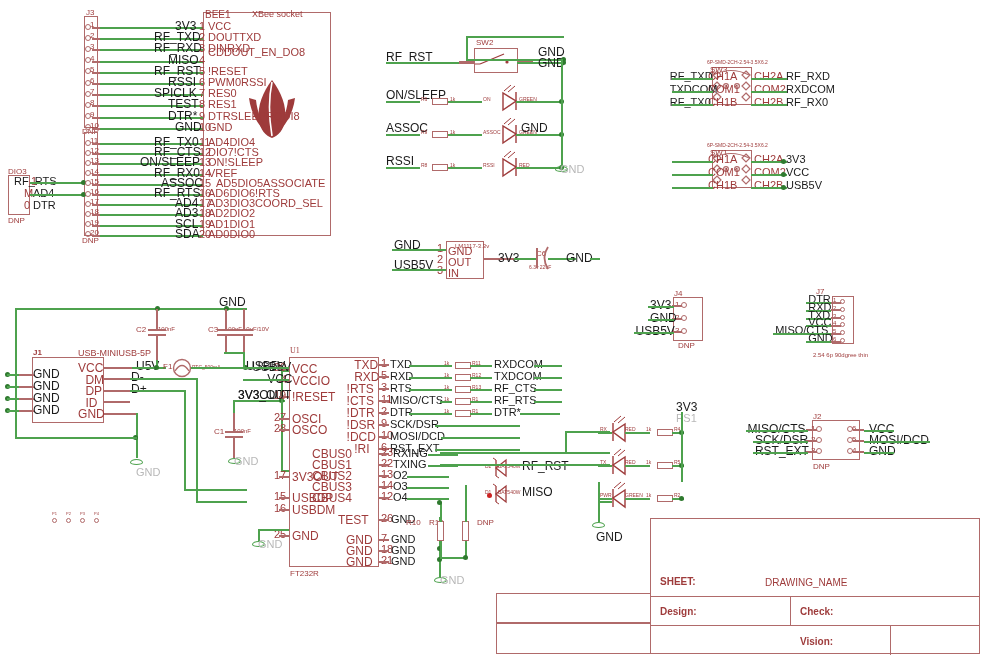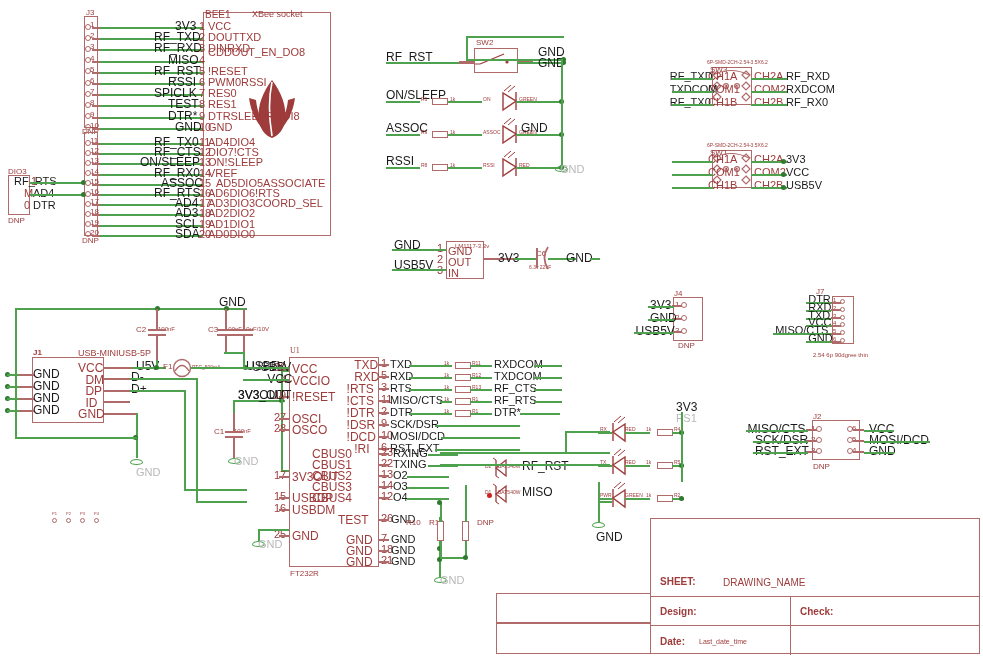--- a/index.html
+++ b/index.html
@@ -31,21 +31,21 @@
 
   
   #titleblock{position:absolute;left:650px;top:518px;width:330px;height:136px;border:1.5px solid #b06a6a;box-sizing:border-box;}
   #tb-logo{position:absolute;left:0;top:0;width:100%;height:46px;border-bottom:1.5px solid #b06a6a;box-sizing:border-box;}
   #tb-logo span{position:absolute;left:9px;top:7px;color:#9e3b3b;font-size:30px;letter-spacing:0px;}
   #tb-title{position:absolute;left:0;top:46px;width:100%;height:32px;border-bottom:1.5px solid #b06a6a;box-sizing:border-box;}
   #tb-row2{position:absolute;left:0;top:78px;width:100%;height:29px;border-bottom:1.5px solid #b06a6a;box-sizing:border-box;}
   #tb-row3{position:absolute;left:0;top:107px;width:100%;height:29px;box-sizing:border-box;}
   .tbcell{position:absolute;height:100%;box-sizing:border-box;}
   .tblabel{position:absolute;color:#9e3b3b;font-size:10px;font-weight:bold;}
-  .tbval{position:absolute;color:#9e3b3b;font-size:9px;}
+  .tbval{position:absolute;color:#9e3b3b;font-size:9px;margin-left:42px;}
   #leftbar{position:absolute;left:496px;top:593px;width:155px;height:61px;border:1.5px solid #b06a6a;box-sizing:border-box;}
   #leftbar .div{position:absolute;left:0;top:28px;width:100%;height:1.5px;background:#b06a6a;}
 
   
   #leaf{position:absolute;left:243px;top:78px;width:58px;height:62px;}
 </style>
 </head>
 <body>
 
 <div id="sheet">
@@ -903,20 +903,19 @@
     </div>
     <div id="tb-row2">
       <div class="tbcell" style="left:140px;top:0;width:190px;">
         <div class="tblabel" style="left:9px;top:9px;">Check:</div>
       </div>
       <div class="tbcell" style="left:0;top:0;width:140px;border-right:1.5px solid #b06a6a;">
         <div class="tblabel" style="left:9px;top:9px;">Design:</div>
       </div>
     </div>
     <div id="tb-row3">
-      <div class="tbcell" style="left:0;top:0;width:140px;border-right:1.5px solid #b06a6a;">
-        <div class="tblabel" style="left:9px;top:10px;">Date:</div>
-        <div class="tbval" style="left:48px;top:12px;font-size:7px;">Last_date_time</div>
+      <div class="tbcell" style="left:140px;top:0;width:100px;border-right:1.5px solid #b06a6a;">
+        <div class="tblabel" style="left:9px;top:10px;">Vision:</div>
       </div>
     </div>
   </div>
 
 </div>
 
 </body></html>

